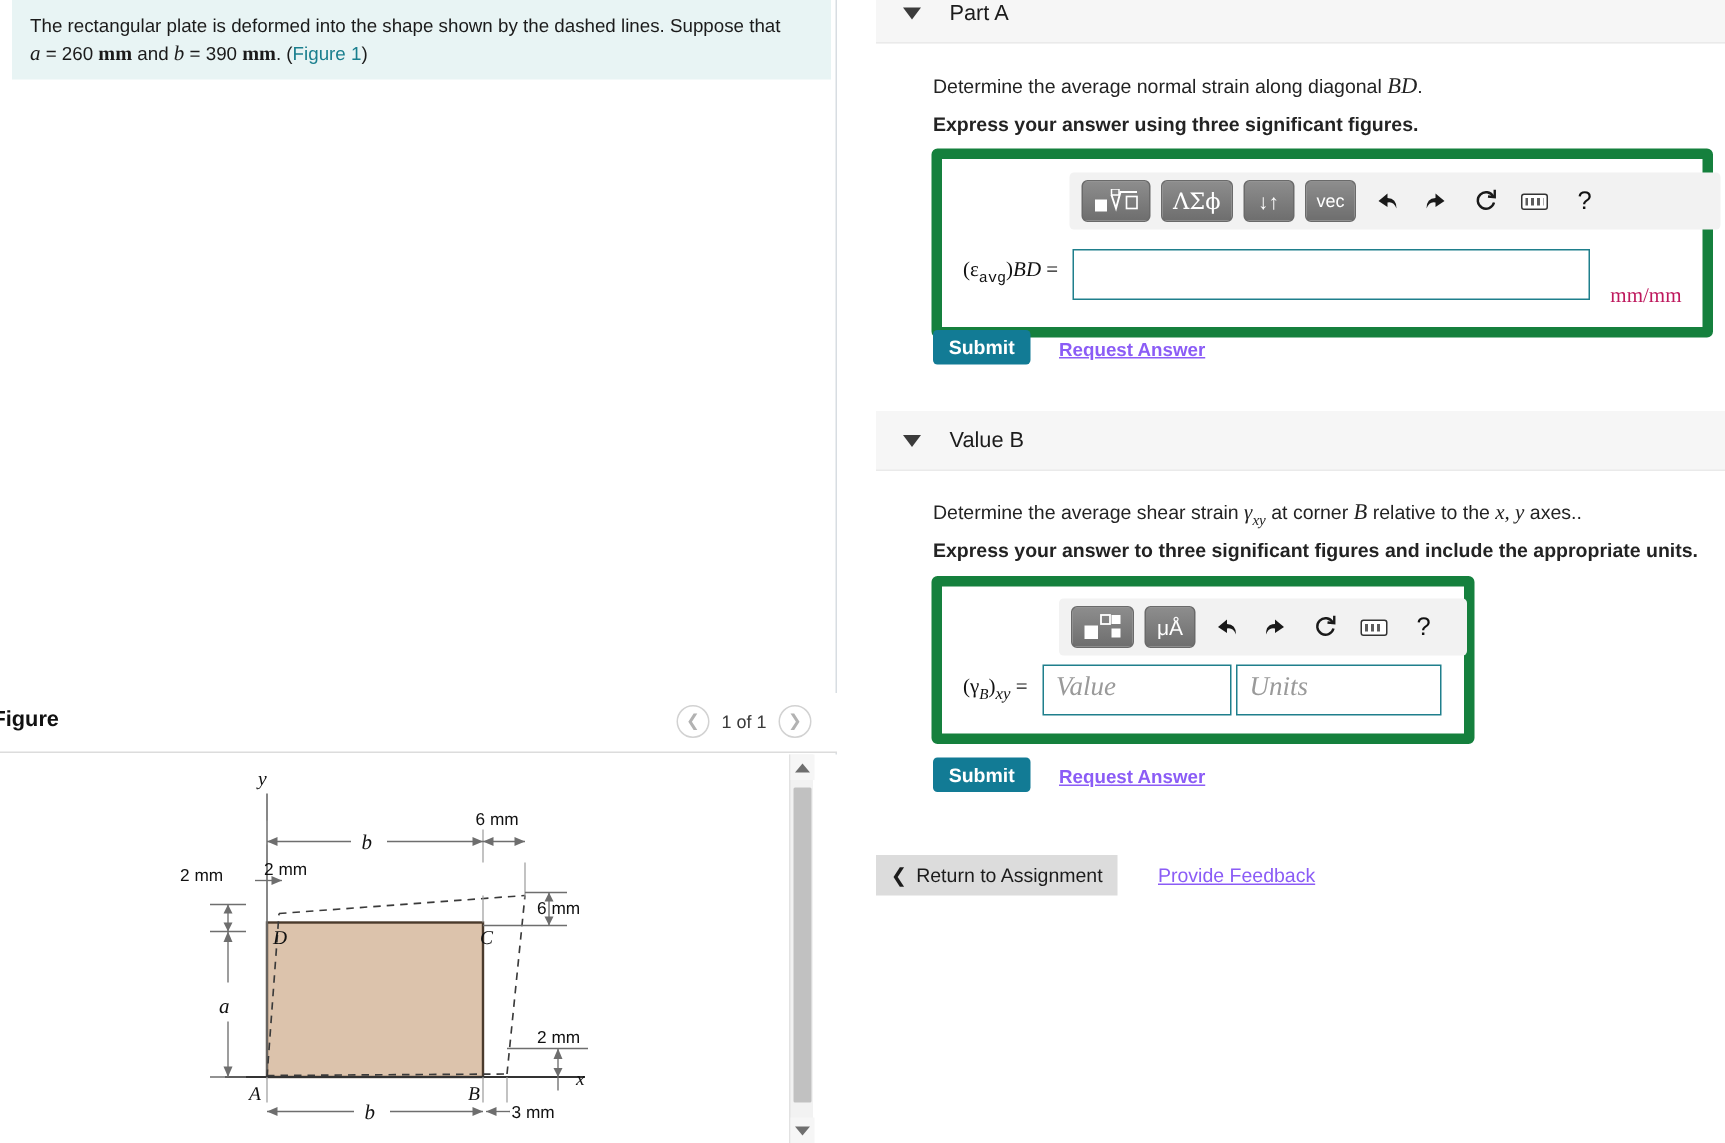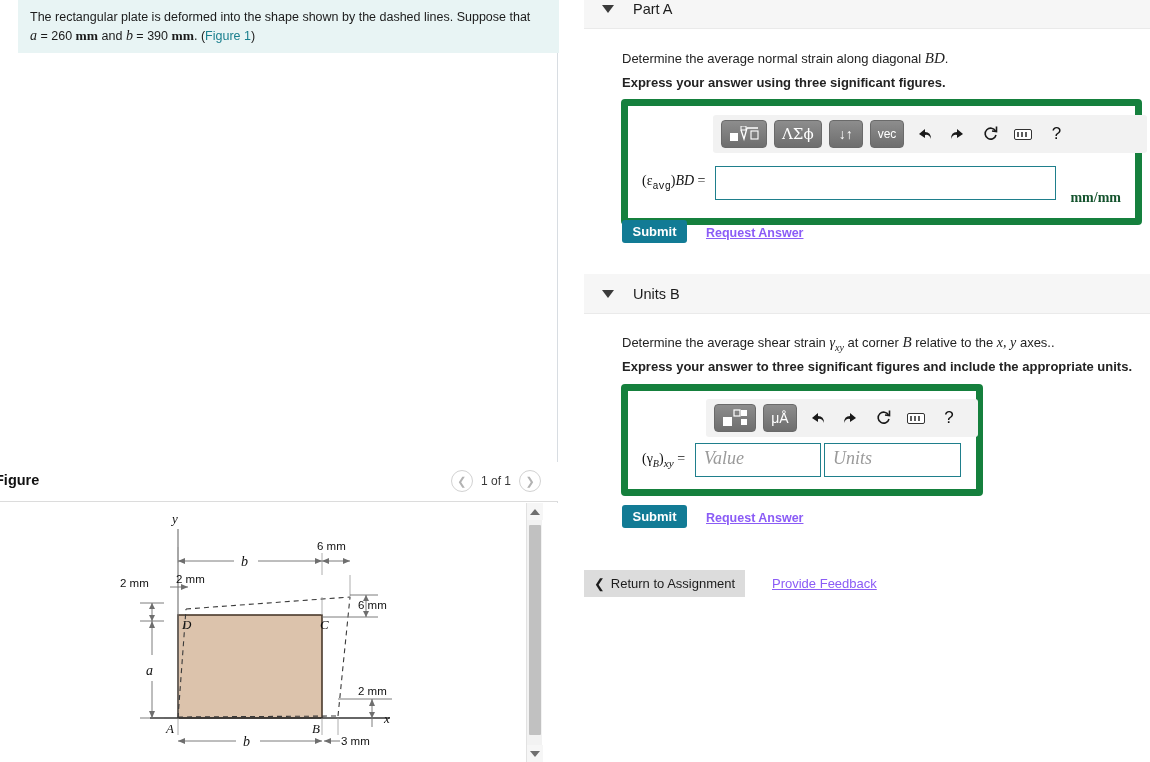--- a/index.html
+++ b/index.html
@@ -14,21 +14,21 @@
   .page { position: relative; width: 1150px; height: 762px; }
 
   
   .left-panel {
     position: absolute; left: 0; top: 0;
     width: 558px; height: 762px;
     background: #fff;
     border-right: 1px solid #d8dde2;
   }
   .question-box {
-    position: absolute; left: 18px; top: 0;
+    position: absolute; left: 8px; top: 0;
     width: 546px; min-height: 46px;
     background: #e8f4f4;
     padding: 9px 12px 8px 12px;
     font-size: 12.5px;
     line-height: 17px;
     color: #1b1b1b;
   }
   .question-box .l2 { margin-top: 1px; }
   .mathit { font-family: "Liberation Serif", serif; font-style: italic; font-size: 14px; }
   .mathrm { font-family: "Liberation Serif", serif; font-style: normal; font-weight: bold; font-size: 13.5px; }
@@ -156,21 +156,21 @@
   .ans-label {
     font-family: "Liberation Serif", serif; font-size: 14px;
     margin-right: 10px; white-space: nowrap; color: #111;
   }
   .ans-input {
     height: 34px; border: 1px solid #1f7f8c; background: #fff;
     outline: none; font-size: 14px; padding: 0 8px;
     font-family: "Liberation Serif", serif;
   }
   .ans-input::placeholder { color: #9a9a9a; font-style: italic; font-size: 18px; font-family: "Liberation Serif", serif; }
-  .ans-unit { margin-left: 14px; font-family: "Liberation Serif", serif; font-weight: bold; font-size: 14px; color: #14532d; margin-top: 31px; }
+  .ans-unit { margin-left: 14px; font-family: "Liberation Serif", serif; font-weight: normal; font-size: 14px; color: #be185d; margin-top: 31px; }
 
   .submit-btn {
     position: absolute; left: 622px;
     width: 65px; height: 23px;
     background: #127b95; color: #fff; border: none; border-radius: 3px;
     font-size: 13px; font-weight: bold; cursor: pointer;
     font-family: "Liberation Sans", sans-serif;
   }
   .link {
     color: #8b5cf6; text-decoration: underline; font-size: 12.5px; cursor: pointer;
@@ -385,21 +385,21 @@
         <input class="ans-input" style="width: 352px;" value="" placeholder="">
         <div class="ans-unit">mm/mm</div>
       </div>
     </div>
 
     <button class="submit-btn" style="top:220px; left:63px; position:absolute;">Submit</button>
     <div class="link" style="position:absolute; left:147px; top:226px;">Request Answer</div>
 
     <div class="part-header" style="top:274px;">
       <div class="caret"></div>
-      <div class="part-title">Units B</div>
+      <div class="part-title">Value B</div>
     </div>
 
     <div class="prompt" style="top:334px;">
       <span>Determine the average shear strain </span><span class="mathit">γ<sub style="font-style:italic">xy</sub></span><span> at corner </span><span class="mathit" style="font-size:15px">B</span><span> relative to the </span><span class="mathit">x, y</span><span> axes..</span>
     </div>
     <div class="prompt bold" style="top:359px;">Express your answer to three significant figures and include the appropriate units.</div>
 
     <div class="answer-box" style="top:384px; width:362px;">
       <div class="mathbar" style="margin:8px 12px 0 78px; width:272px;">
         <div class="mbtn">

